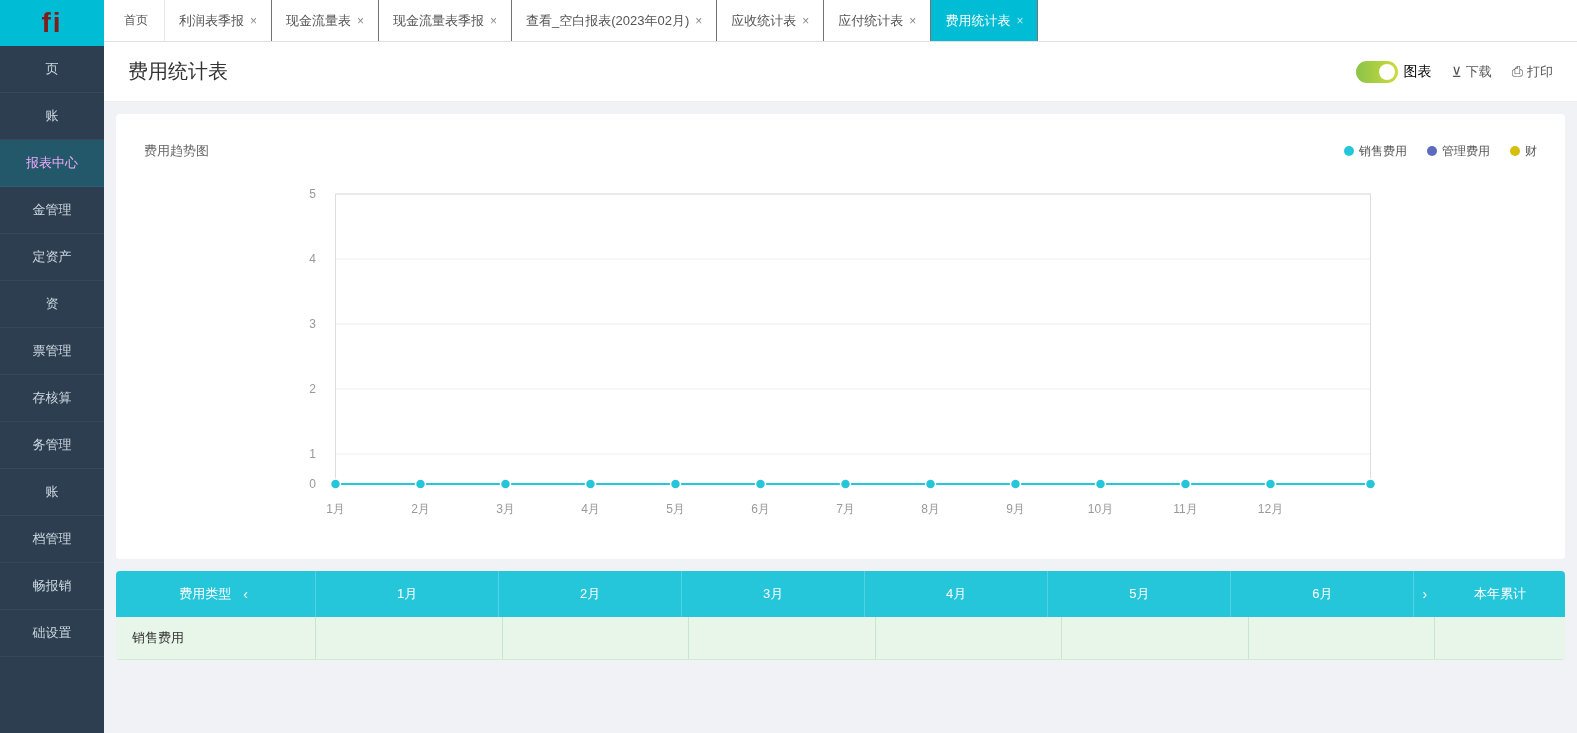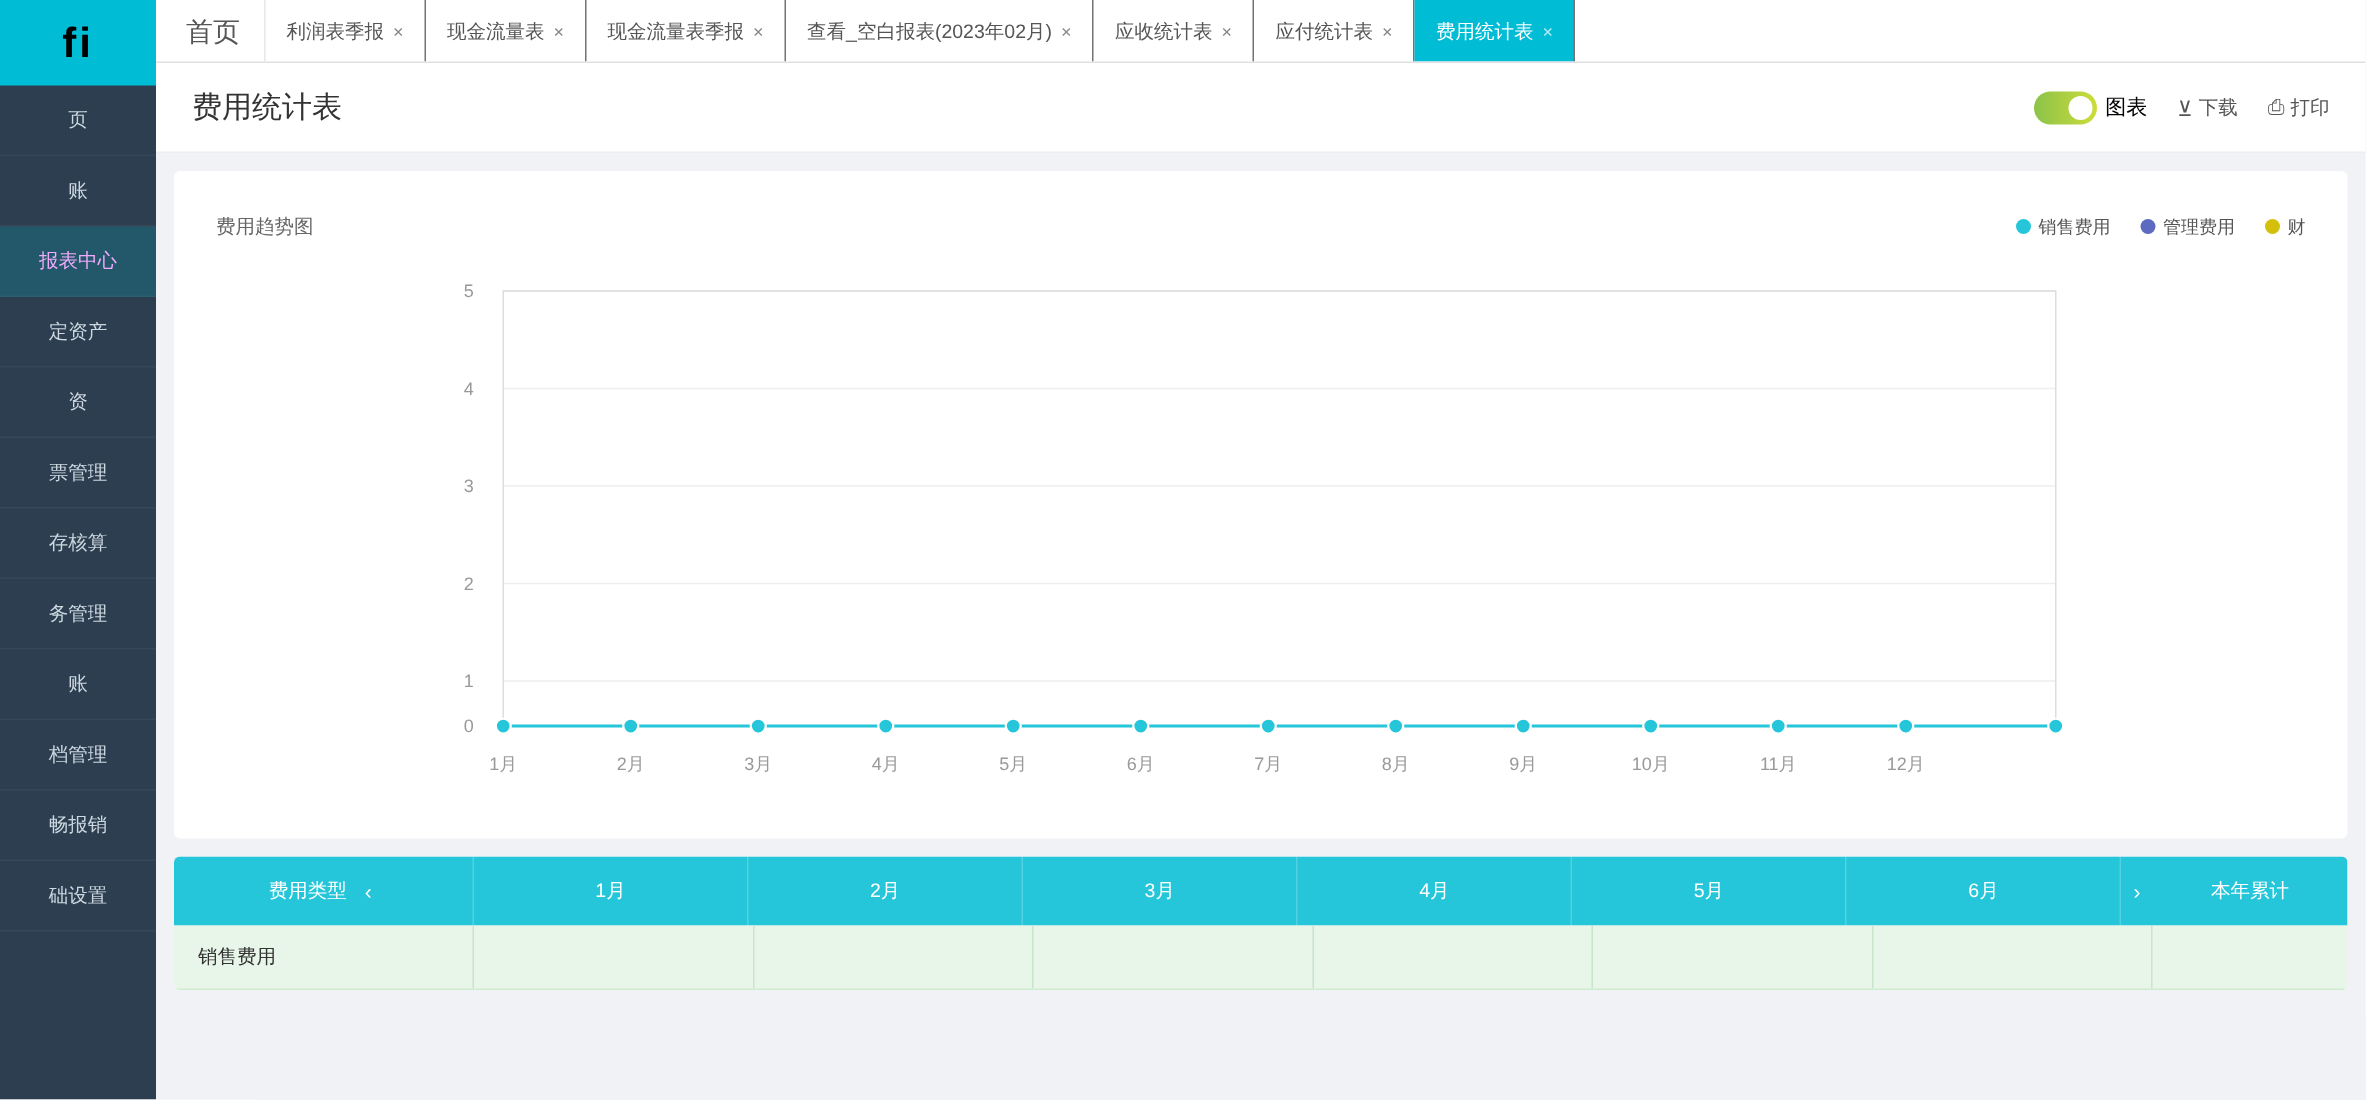--- a/index.html
+++ b/index.html
@@ -10,26 +10,26 @@
       width: 104px;
       background: #2c3e50;
       display: flex;
       flex-direction: column;
       flex-shrink: 0;
       height: 100%;
       overflow: hidden;
       position: relative;
     }
     .sidebar-logo {
-      height: 57px;
+      height: 46px;
       background: #00bcd4;
       display: flex;
       align-items: center;
       justify-content: center;
-      color: #000000;
+      color: #7f1d1d;
       font-size: 28px;
       font-weight: bold;
       letter-spacing: 2px;
     }
     .sidebar-item {
       color: #cdd8e0;
       padding: 14px 0;
       text-align: center;
       font-size: 13px;
       cursor: pointer;
@@ -75,21 +75,21 @@
     .tab .close-btn {
       margin-left: 6px;
       font-size: 12px;
       color: inherit;
       opacity: 0.7;
     }
     .tab-home {
       padding: 0 16px;
       color: #555;
       cursor: pointer;
-      font-size: 18px;
+      font-size: 12px;
       border-right: 1px solid #e8e8e8;
       height: 100%;
       display: flex;
       align-items: center;
     }
 
     
     .content {
       flex: 1;
       background: #f0f2f5;
@@ -266,20 +266,21 @@
     }
   </style>
 </head>
 <body>
 
 <div class="sidebar">
   <div class="sidebar-logo">fi</div>
   <div class="sidebar-item">页</div>
   <div class="sidebar-item">账</div>
   <div class="sidebar-item active">报表中心</div>
+  <div class="sidebar-item">金管理</div>
   <div class="sidebar-item">定资产</div>
   <div class="sidebar-item">资</div>
   <div class="sidebar-item">票管理</div>
   <div class="sidebar-item">存核算</div>
   <div class="sidebar-item">务管理</div>
   <div class="sidebar-item">账</div>
   <div class="sidebar-item">档管理</div>
   <div class="sidebar-item">畅报销</div>
   <div class="sidebar-item">础设置</div>
 </div>

